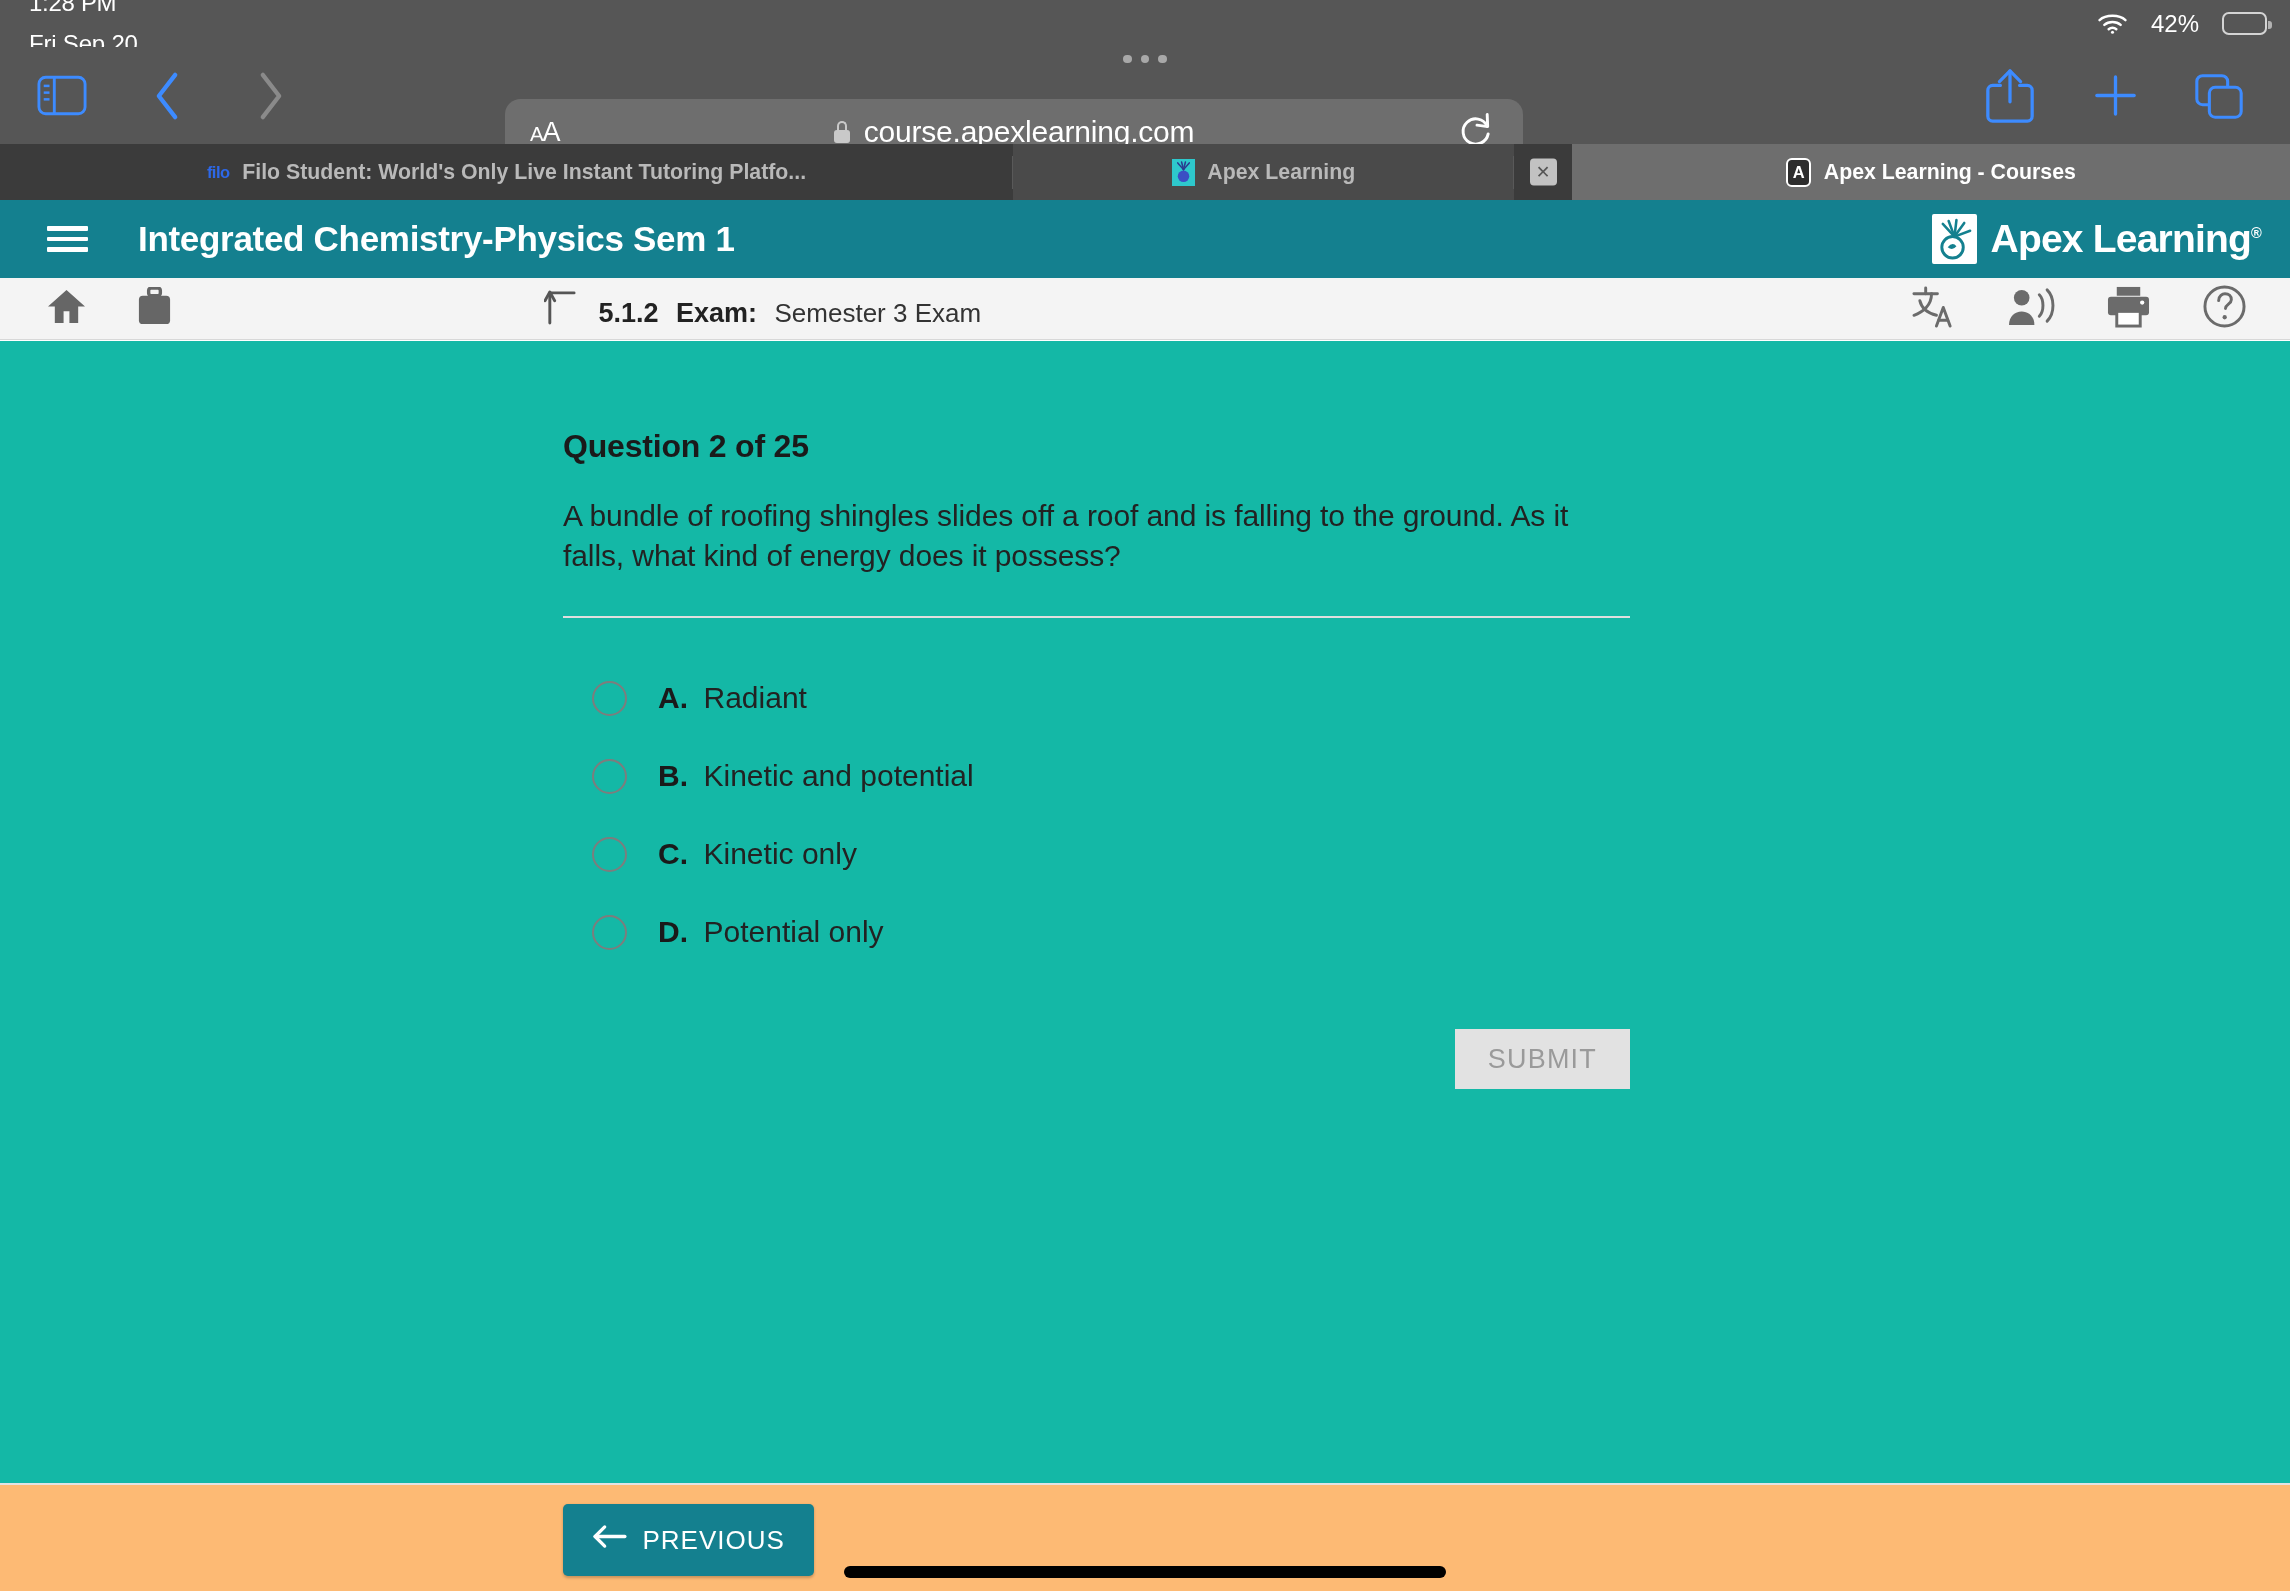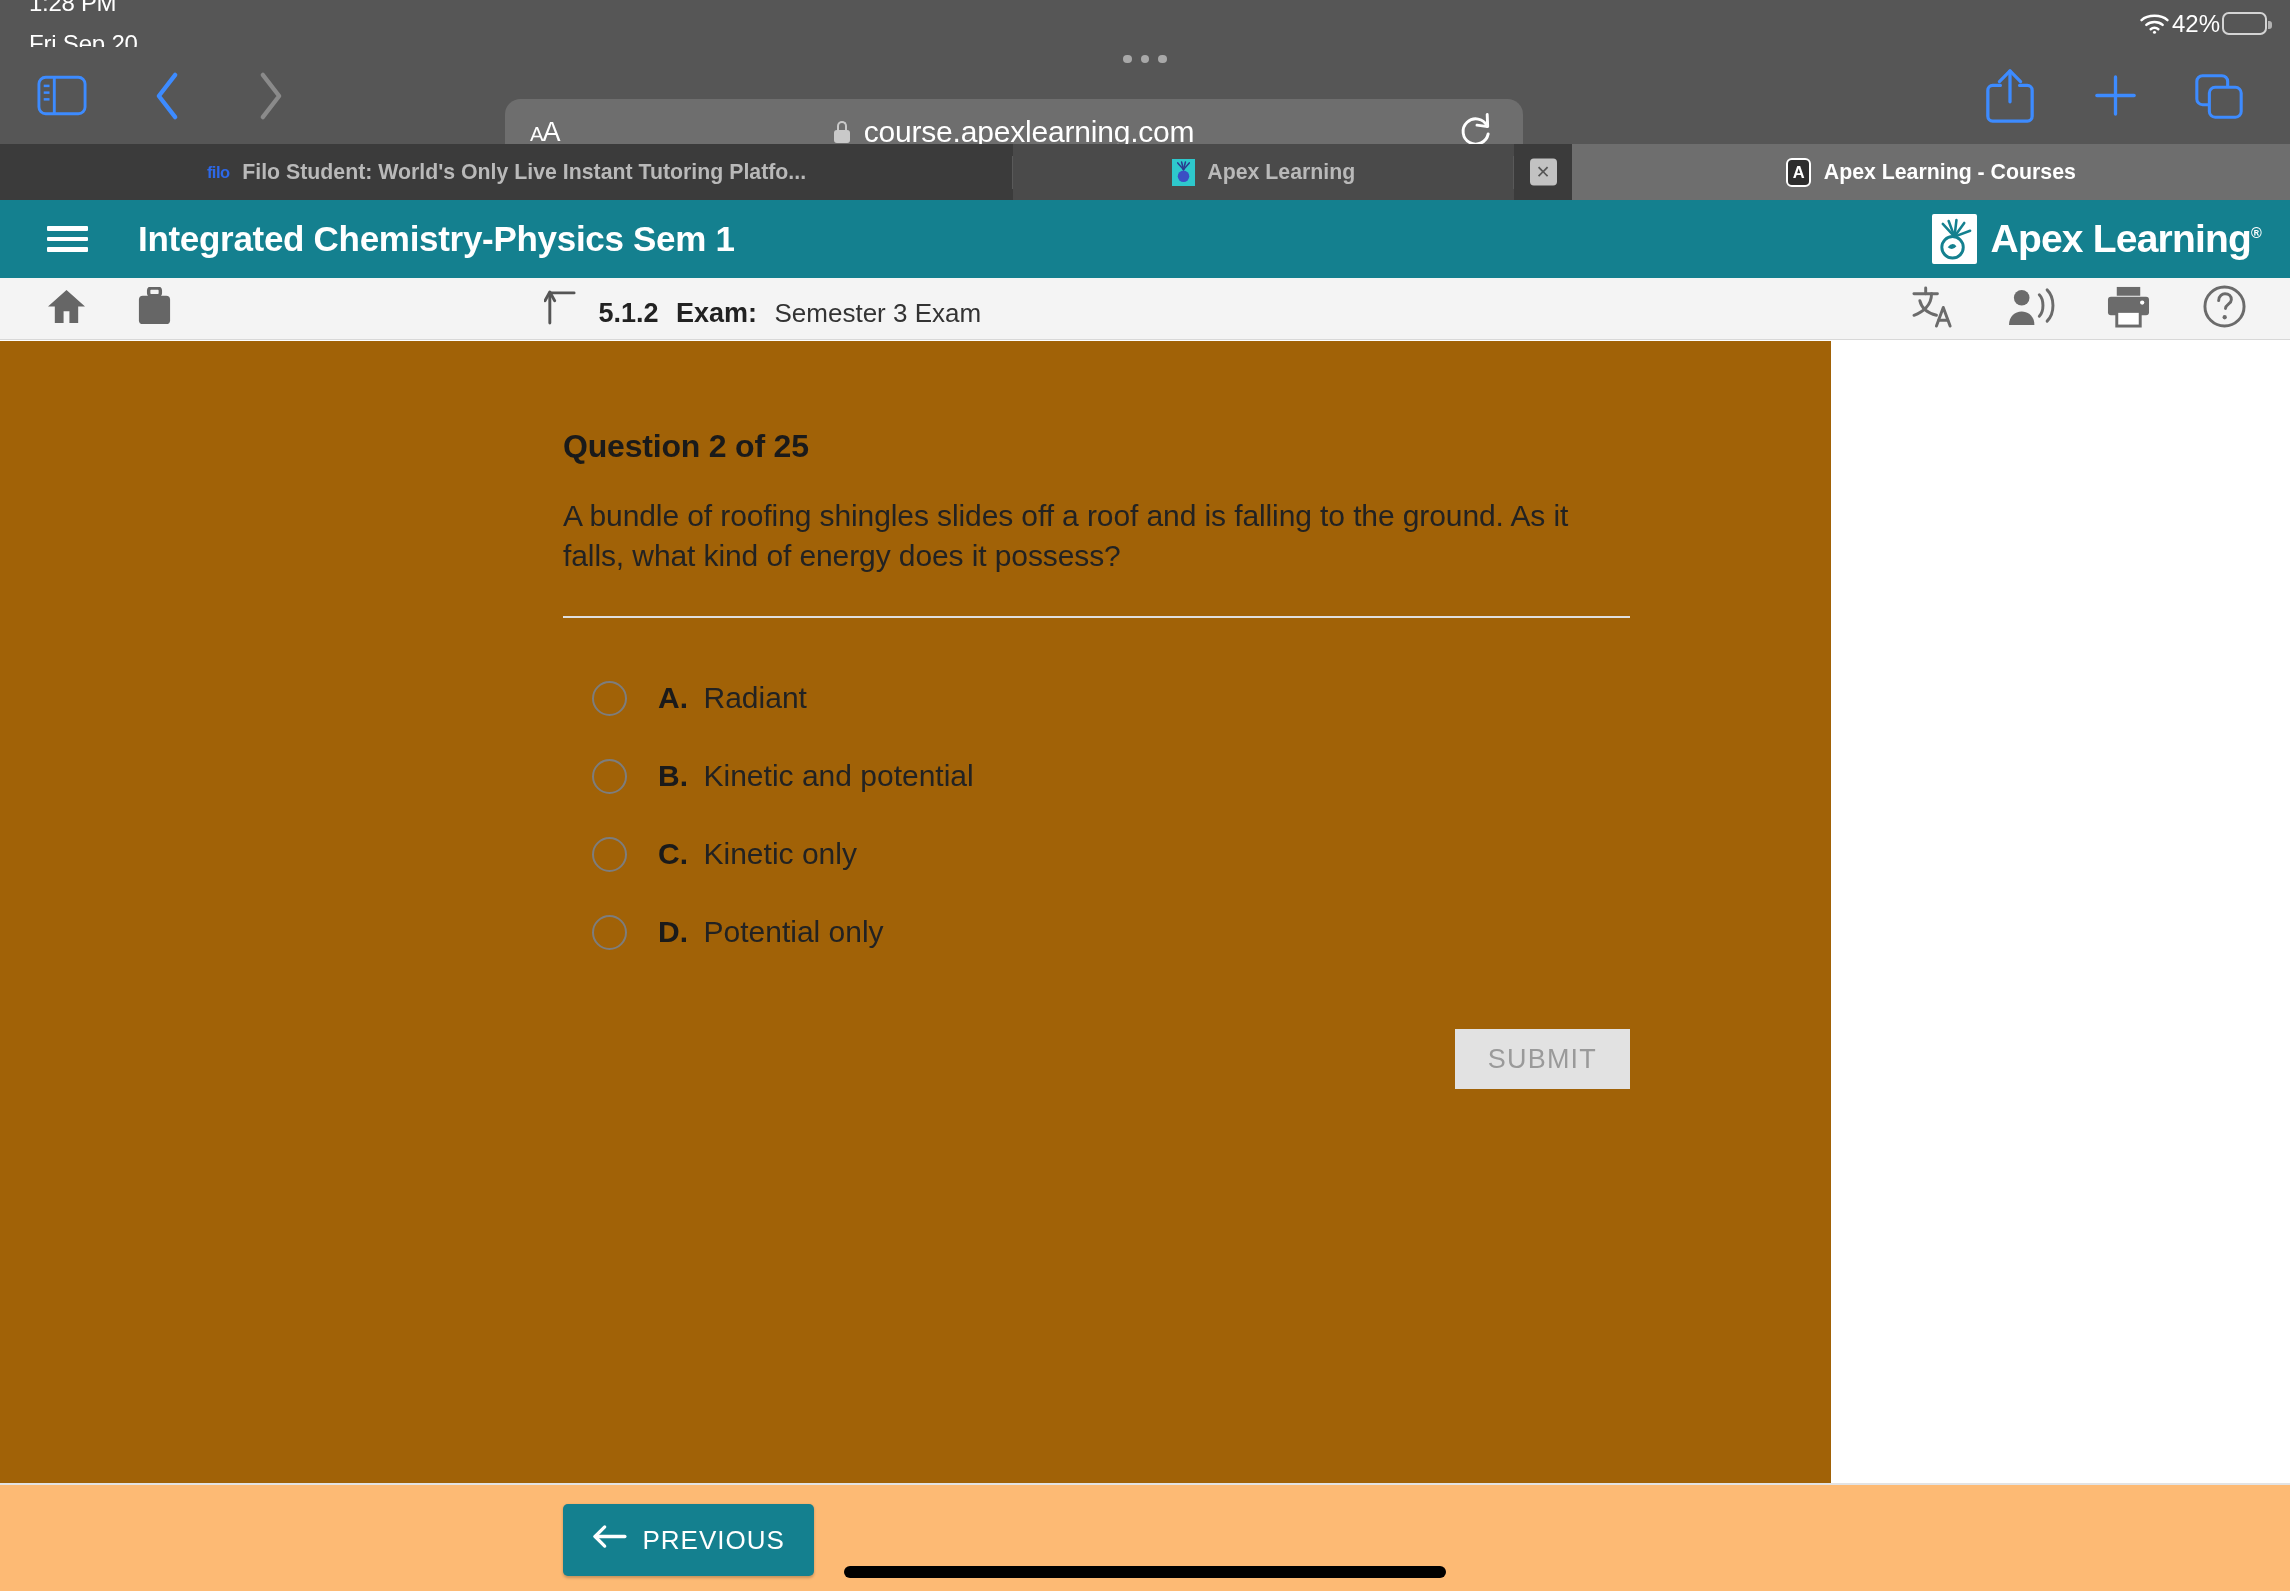--- a/index.html
+++ b/index.html
@@ -15,21 +15,21 @@
   .statusbar {
     position: absolute; top: 0; left: 0;
     width: 2290px; height: 47px;
     background: #565656;
     display: flex; align-items: center;
     color: #ffffff;
   }
   .sb-left { display: flex; align-items: baseline; gap: 13.6px; margin-left: 29px; flex-direction: column; }
   .sb-time { font-size: 24px; letter-spacing: -0.3px; }
   .sb-date { font-size: 24px; letter-spacing: -0.2px; }
-  .sb-right { margin-left: auto; margin-right: 23px; display: flex; align-items: center; gap: 2px; }
+  .sb-right { margin-left: auto; margin-right: 23px; display: flex; align-items: center; gap: 23px; }
   .sb-pct { font-size: 24px; }
   .wifi-ic { width: 31px; height: 23px; display:block; }
   .batt {
     width: 45px; height: 23px; border: 2.4px solid rgba(255,255,255,0.75);
     border-radius: 6.8px; position: relative; padding: 2.4px;
   }
   .batt::after {
     content: ""; position: absolute; right: -6.8px; top: 6.8px;
     width: 3.9px; height: 8.7px; border-radius: 0 2.9px 2.9px 0;
     background: rgba(255,255,255,0.55);
@@ -142,21 +142,21 @@
   .home-ic { margin-left: 47px; }
   .brief-ic { margin-left: 50px; }
   .crumb { margin-left: 371px; display: flex; align-items: flex-end; gap: 17.5px; }
   .crumb-up { align-self: center; margin-right: 3.9px; }
   .crumb-num { font-size: 27px; font-weight: bold; color: #222; }
   .crumb-kind { font-size: 27px; font-weight: bold; color: #222; }
   .crumb-name { font-size: 26px; color: #333; }
   .subbar-right { margin-left: auto; margin-right: 43px; display: flex; align-items: center; gap: 50px; }
 
   
-  .content { position: absolute; top: 341px; left: 0; width: 1831px; height: 1142px; background: #a16207; }
+  .content { position: absolute; top: 341px; left: 0; width: 2290px; height: 1142px; background: #14b8a6; }
   .qwrap { position: absolute; left: 563px; top: 87px; width: 1067px; }
   .q-title { font-size: 32px; font-weight: bold; color: #1a1a1a; letter-spacing: -0.2px; }
   .q-body { margin-top: 31px; font-size: 30px; line-height: 1.32; color: #222; letter-spacing: -0.1px; }
   .q-rule { margin-top: 41px; height: 1.9px; background: #dfdfdf; width: 1067px; }
 
   .options { margin-top: 41px; }
   .opt { display: flex; align-items: center; gap: 0; height: 78px; }
   .radio {
     width: 35px; height: 35px; border: 2.9px solid #7d7d7d; border-radius: 50%;
     margin-left: 29px; flex: 0 0 auto;

